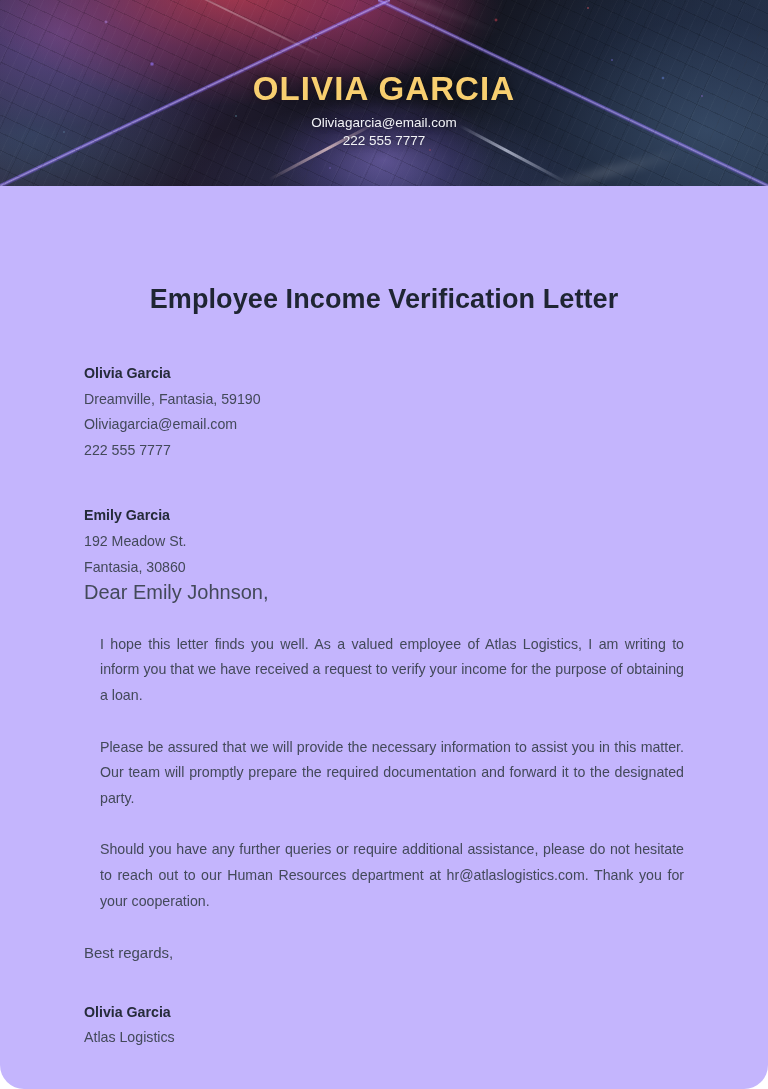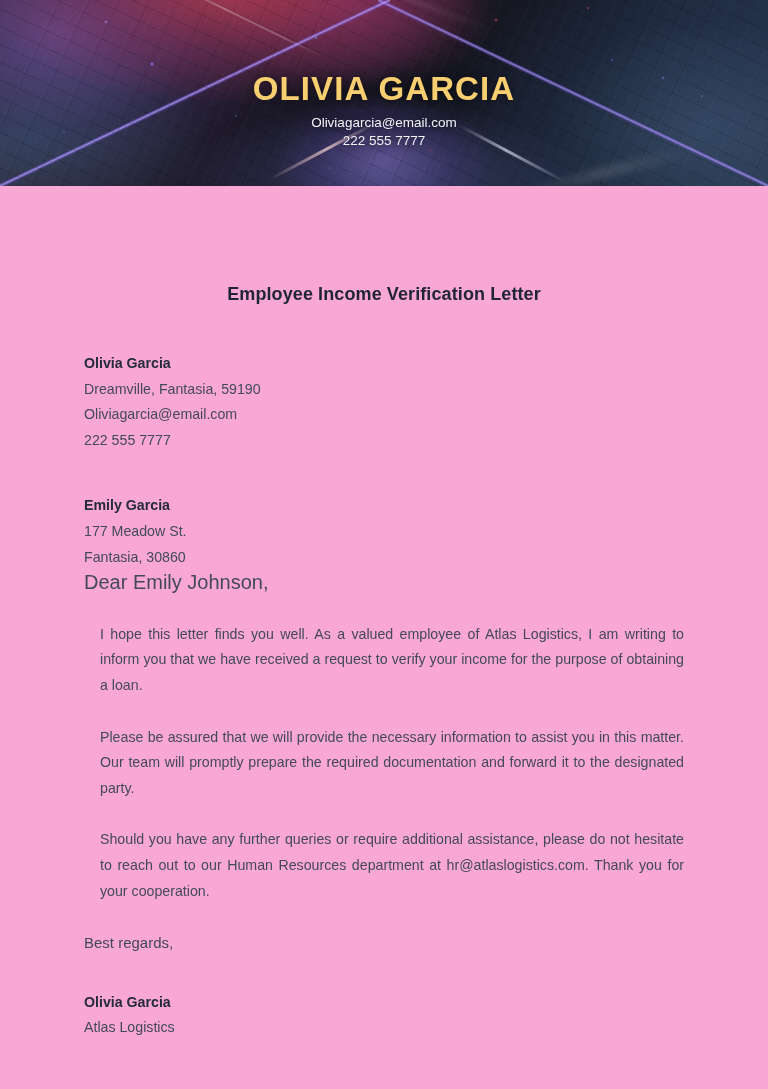--- a/index.html
+++ b/index.html
@@ -15,21 +15,22 @@
     font-family: "Liberation Sans", sans-serif;
     color: #3c4250;
     -webkit-font-smoothing: antialiased;
     overflow: hidden;
   }
 
   .page {
     position: relative;
     width: 768px;
     height: 1089px;
-    background: #f9a8d4;
+    background: #c4b5fd;
+    border-radius: 24px;
   }
 
   
   .header {
     position: relative;
     width: 768px;
     height: 186px;
     overflow: hidden;
     background: #171524;
   }
@@ -152,21 +153,21 @@
   }
 
   
   .doc {
     padding: 0 84px;
   }
 
   .doc-title {
     margin-top: 98px;
     text-align: center;
-    font-size: 18px;
+    font-size: 27px;
     font-weight: 700;
     color: #1f2533;
     letter-spacing: 0.1px;
   }
 
   .block {
     margin-top: 46px;
   }
   .block.recipient { margin-top: 40px; }
 
@@ -238,21 +239,21 @@
 
     <div class="block sender">
       <div class="line strong">Olivia Garcia</div>
       <div class="line">Dreamville, Fantasia, 59190</div>
       <div class="line">Oliviagarcia@email.com</div>
       <div class="line">222 555 7777</div>
     </div>
 
     <div class="block recipient">
       <div class="line strong">Emily Garcia</div>
-      <div class="line">177 Meadow St.</div>
+      <div class="line">192 Meadow St.</div>
       <div class="line">Fantasia, 30860</div>
     </div>
 
     <div class="salutation">Dear Emily Johnson,</div>
 
     <p class="para">I hope this letter finds you well. As a valued employee of Atlas Logistics, I am writing to inform you that we have received a request to verify your income for the purpose of obtaining a loan.</p>
     <p class="para">Please be assured that we will provide the necessary information to assist you in this matter. Our team will promptly prepare the required documentation and forward it to the designated party.</p>
     <p class="para">Should you have any further queries or require additional assistance, please do not hesitate to reach out to our Human Resources department at hr@atlaslogistics.com. Thank you for your cooperation.</p>
 
     <div class="closing">Best regards,</div>

